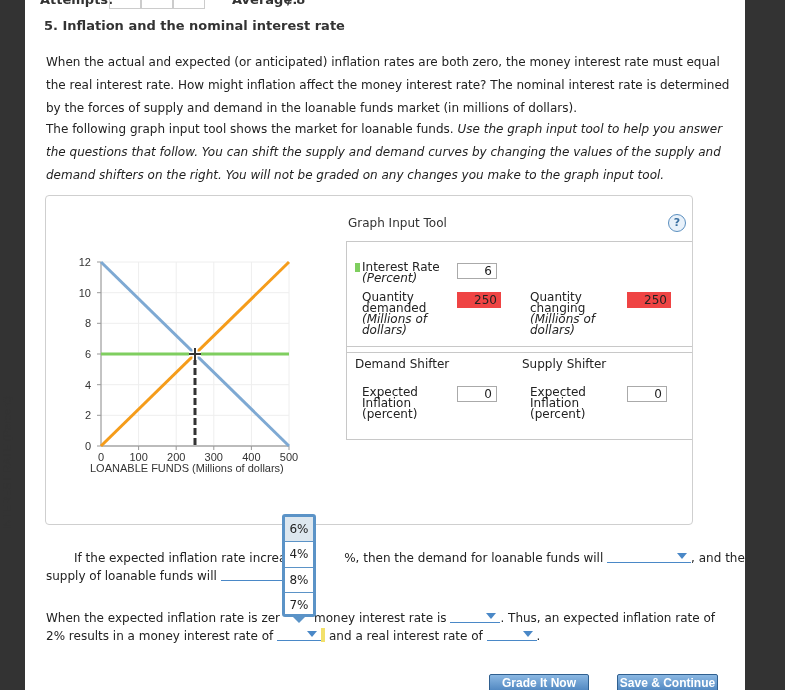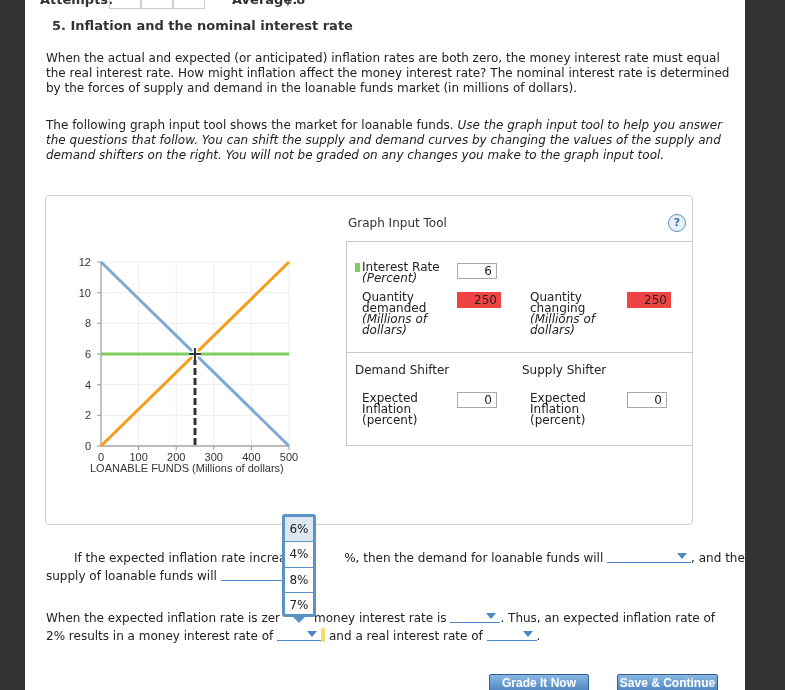--- a/index.html
+++ b/index.html
@@ -15,24 +15,24 @@
   }
   .attempts-row {
     position:absolute; left:15px; top:-8px; font-size:13px; font-weight:bold; color:#333;
   }
   .attempts-boxes { position:absolute; left:84px; top:-8px; height:16px; display:flex; }
   .attempts-boxes div { width:30px; height:16px; border:1px solid #ccc; border-top:none; margin-right:0; }
   .average { position:absolute; left:207px; top:-8px; font-size:13px; font-weight:bold; color:#333; }
   .average-val { position:absolute; left:262px; top:-8px; font-size:13px; font-weight:bold; color:#333; }
 
   .title {
-    position:absolute; left:19px; top:18px; font-size:13px; font-weight:bold; color:#333;margin-left:8px;
+    position:absolute; left:19px; top:18px; font-size:13px; font-weight:bold; color:#333;
   }
   .para {
-    position:absolute; left:21px; width:690px; font-size:12px; line-height:15px; color:#222;
+    position:absolute; left:21px; width:690px; font-size:12px; line-height:23px; color:#222;
   }
   .para1 { top:51px; }
   .para2 { top:118px; }
   .para2 em { font-style:italic; }
 
   .panel {
     position:absolute; left:20px; top:195px; width:646px; height:328px;
     border:1px solid #cfcfcf; border-radius:4px; background:#fff;
   }
   
@@ -48,21 +48,21 @@
   .help-icon {
     position:absolute; left:622px; top:18px; width:16px; height:16px; border-radius:50%;
     border:1px solid #5b8fbf; background:#e8f1fa; color:#3a6fa0; font-size:11px; font-weight:bold;
     text-align:center; line-height:16px;
   }
   .box1 {
     position:absolute; left:300px; top:45px; width:345px; height:110px;
     border:1px solid #c8c8c8; border-right:none;
   }
   .box2 {
-    position:absolute; left:300px; top:156px; width:345px; height:92px;
+    position:absolute; left:300px; top:150px; width:345px; height:92px;
     border:1px solid #c8c8c8; border-right:none;
   }
   .lbl { position:absolute; font-size:12px; line-height:11px; color:#222; }
   .lbl i { font-style:italic; }
   .green-sq { display:inline-block; width:5px; height:9px; background:#7fce5f; margin-right:2px; vertical-align:-1px; }
   .num-input {
     position:absolute; width:40px; height:16px; border:1px solid #aaa; background:#fff;
     font-size:12px; text-align:right; padding-right:4px; box-sizing:border-box; line-height:14px;
   }
   .num-read {

